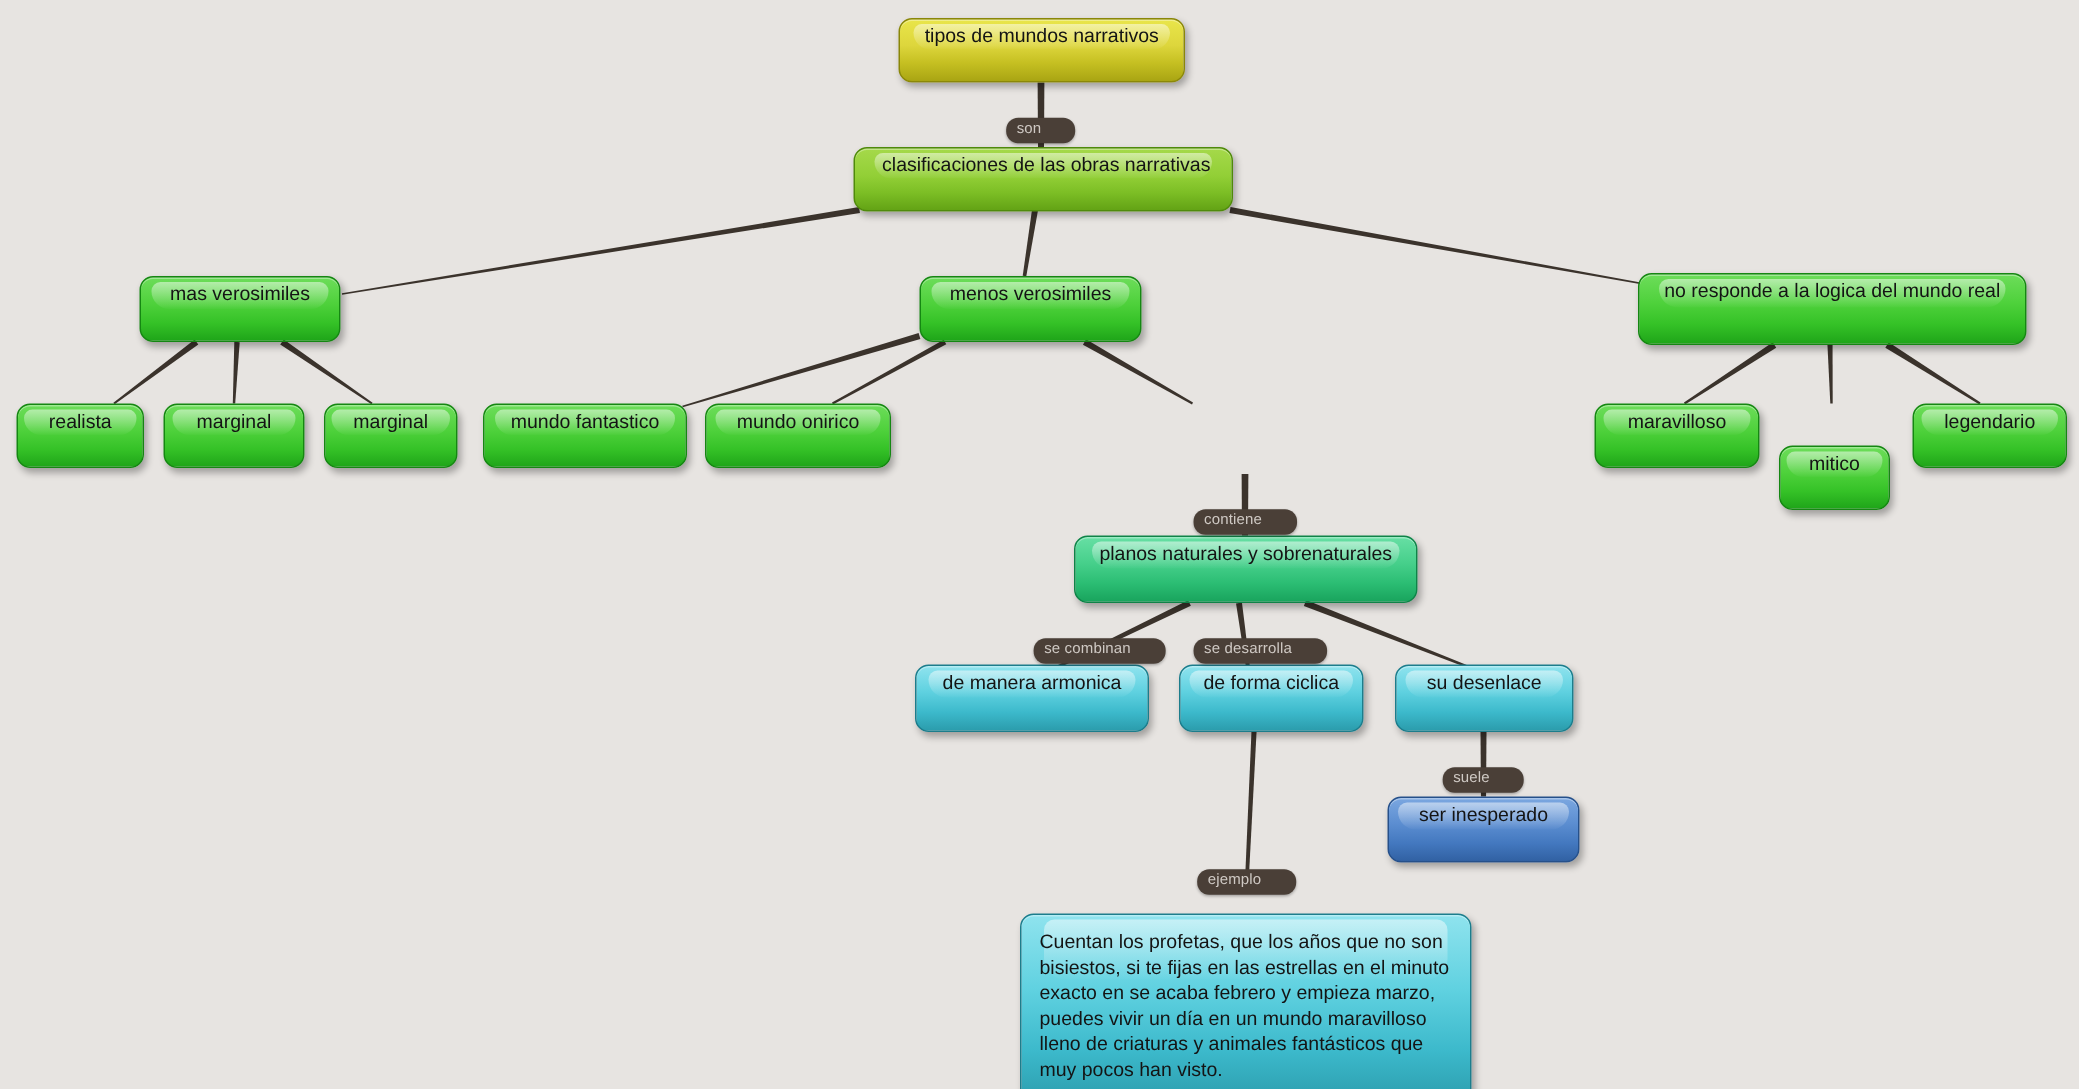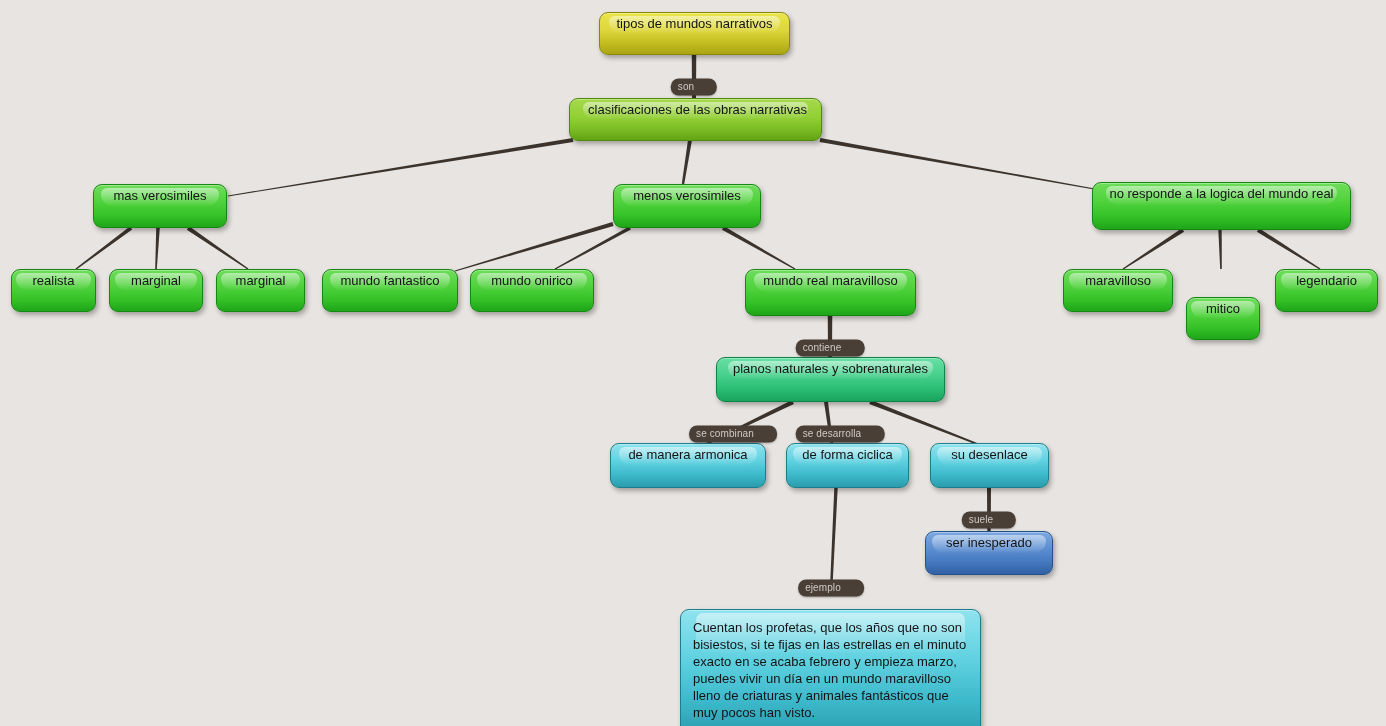--- a/index.html
+++ b/index.html
@@ -163,24 +163,20 @@
       <span class="lbl">marginal</span>
     </div>
     <div class="node c-green" style="left: 322px; top: 269px; width: 136px; height: 43px;">
       <span class="sheen"></span>
       <span class="lbl">mundo fantastico</span>
     </div>
     <div class="node c-green" style="left: 470px; top: 269px; width: 124px; height: 43px;">
       <span class="sheen"></span>
       <span class="lbl">mundo onirico</span>
     </div>
-    <div class="node c-green" style="left: 745px; top: 269px; width: 171px; height: 47px;">
-      <span class="sheen"></span>
-      <span class="lbl">mundo real maravilloso</span>
-    </div>
     <div class="node c-green" style="left: 1063px; top: 269px; width: 110px; height: 43px;">
       <span class="sheen"></span>
       <span class="lbl">maravilloso</span>
     </div>
     <div class="node c-green" style="left: 1186px; top: 269px; width: 74px; height: 43px; margin-top: 28px;">
       <span class="sheen"></span>
       <span class="lbl">mitico</span>
     </div>
     <div class="node c-green" style="left: 1275px; top: 269px; width: 103px; height: 43px;">
       <span class="sheen"></span>

